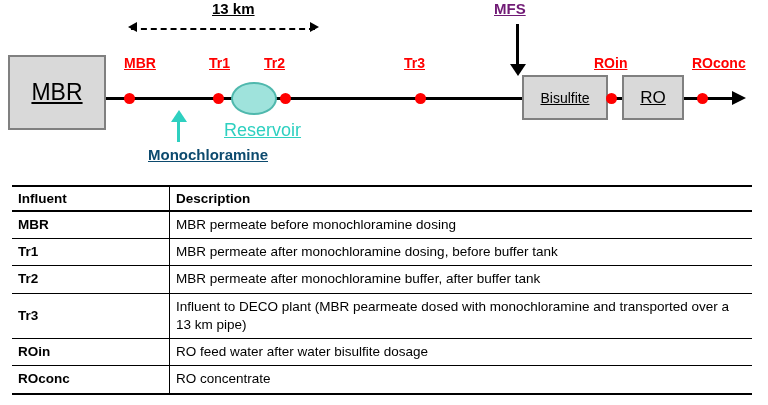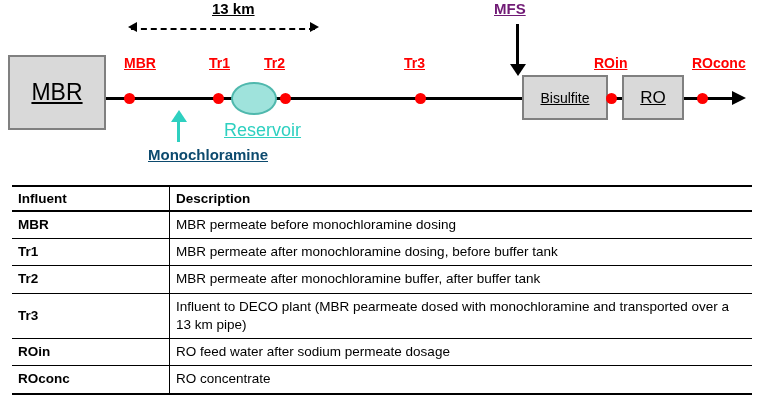--- a/index.html
+++ b/index.html
@@ -293,21 +293,21 @@
         <tr>
           <td class="loc">Tr2</td>
           <td>MBR permeate after monochloramine buffer, after buffer tank</td>
         </tr>
         <tr>
           <td class="loc">Tr3</td>
           <td>Influent to DECO plant (MBR pearmeate dosed with monochloramine and transported over a 13 km pipe)</td>
         </tr>
         <tr>
           <td class="loc">ROin</td>
-          <td>RO feed water after sodium permeate dosage</td>
+          <td>RO feed water after water bisulfite dosage</td>
         </tr>
         <tr>
           <td class="loc">ROconc</td>
           <td>RO concentrate</td>
         </tr>
       </tbody>
   </table>
 </div>
 
 </body></html>

